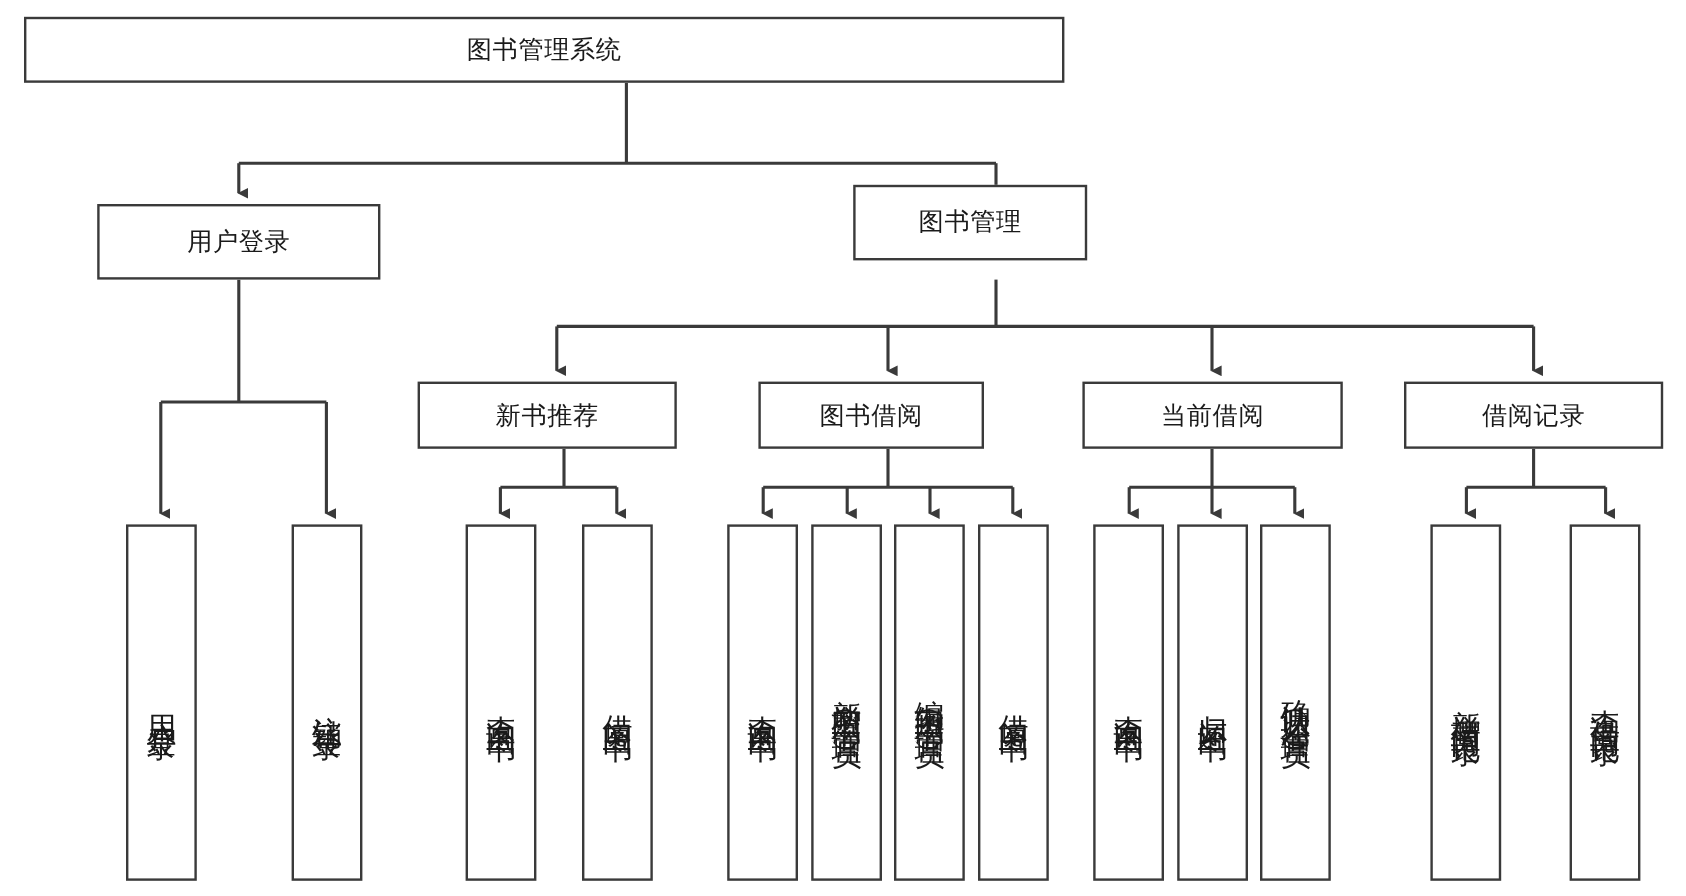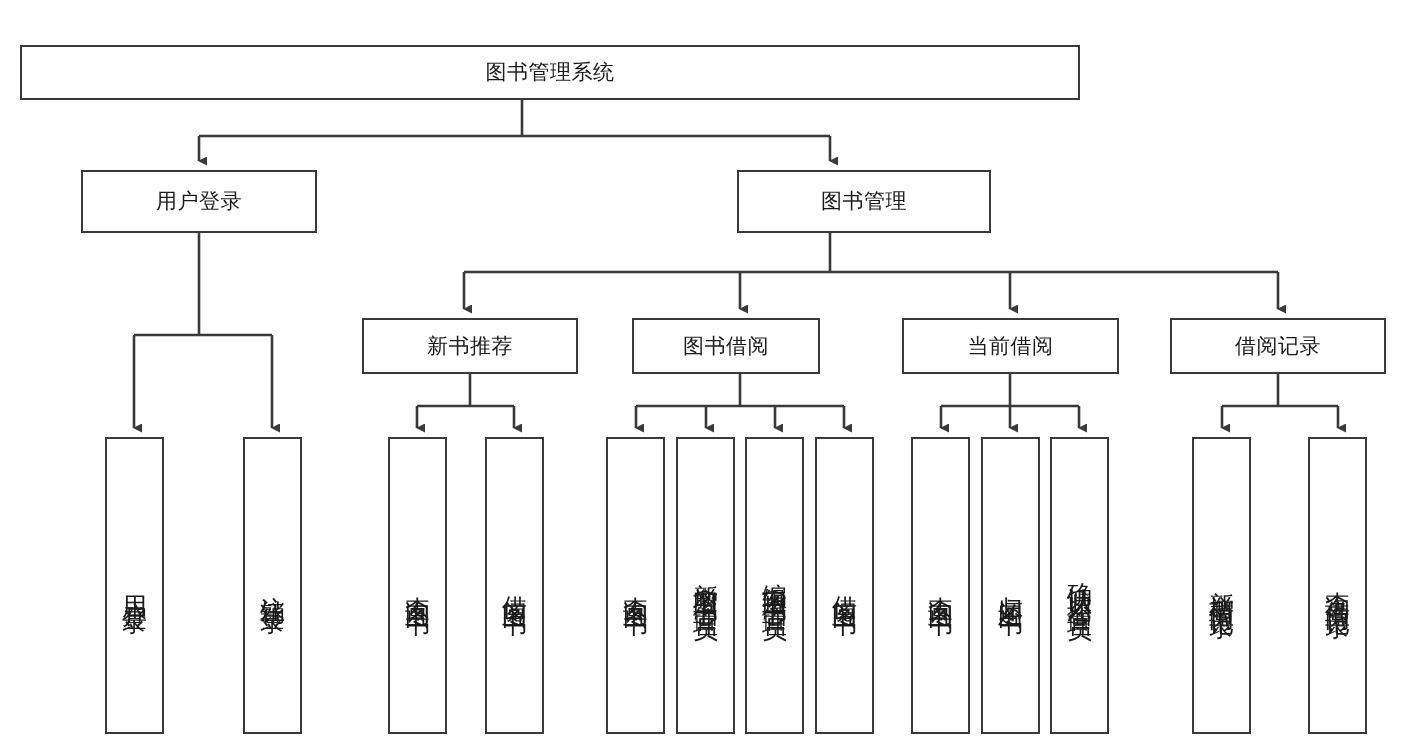--- a/index.html
+++ b/index.html
@@ -119,32 +119,32 @@
       <path d="M 1010,406 L 1010,428" marker-end="url(#arrowhead)"></path>
       <path d="M 1079,406 L 1079,428" marker-end="url(#arrowhead)"></path>
 
       <path d="M 1278,374 L 1278,406"></path>
       <path d="M 1222,406 L 1338,406"></path>
       <path d="M 1222,406 L 1222,428" marker-end="url(#arrowhead)"></path>
       <path d="M 1338,406 L 1338,428" marker-end="url(#arrowhead)"></path>
     </g>
   </svg>
 
-  <div class="node horiz" style="left:20px; top:14px; width:1060px; height:55px;margin-top:31px;">
+  <div class="node horiz" style="left:20px; top:14px; width:867px; height:55px;">
     <span class="node-label">图书管理系统</span>
   </div>
 
   <div class="node horiz" style="left:81px; top:170px; width:236px; height:63px;">
     <span class="node-label">用户登录</span>
   </div>
-  <div class="node horiz" style="left:711px; top:170px; width:254px; height:63px;margin-left:26px;">
+  <div class="node horiz" style="left:711px; top:154px; width:195px; height:63px;">
     <span class="node-label">图书管理</span>
   </div>
 
-  <div class="node horiz" style="left:362px; top:318px; width:216px; height:56px;">
+  <div class="node horiz" style="left:348px; top:318px; width:216px; height:56px;">
     <span class="node-label">新书推荐</span>
   </div>
   <div class="node horiz" style="left:632px; top:318px; width:188px; height:56px;">
     <span class="node-label">图书借阅</span>
   </div>
   <div class="node horiz" style="left:1170px; top:318px; width:216px; height:56px;">
     <span class="node-label">借阅记录</span>
   </div>
   <div class="node horiz" style="left:902px; top:318px; width:217px; height:56px;">
     <span class="node-label">当前借阅</span>

